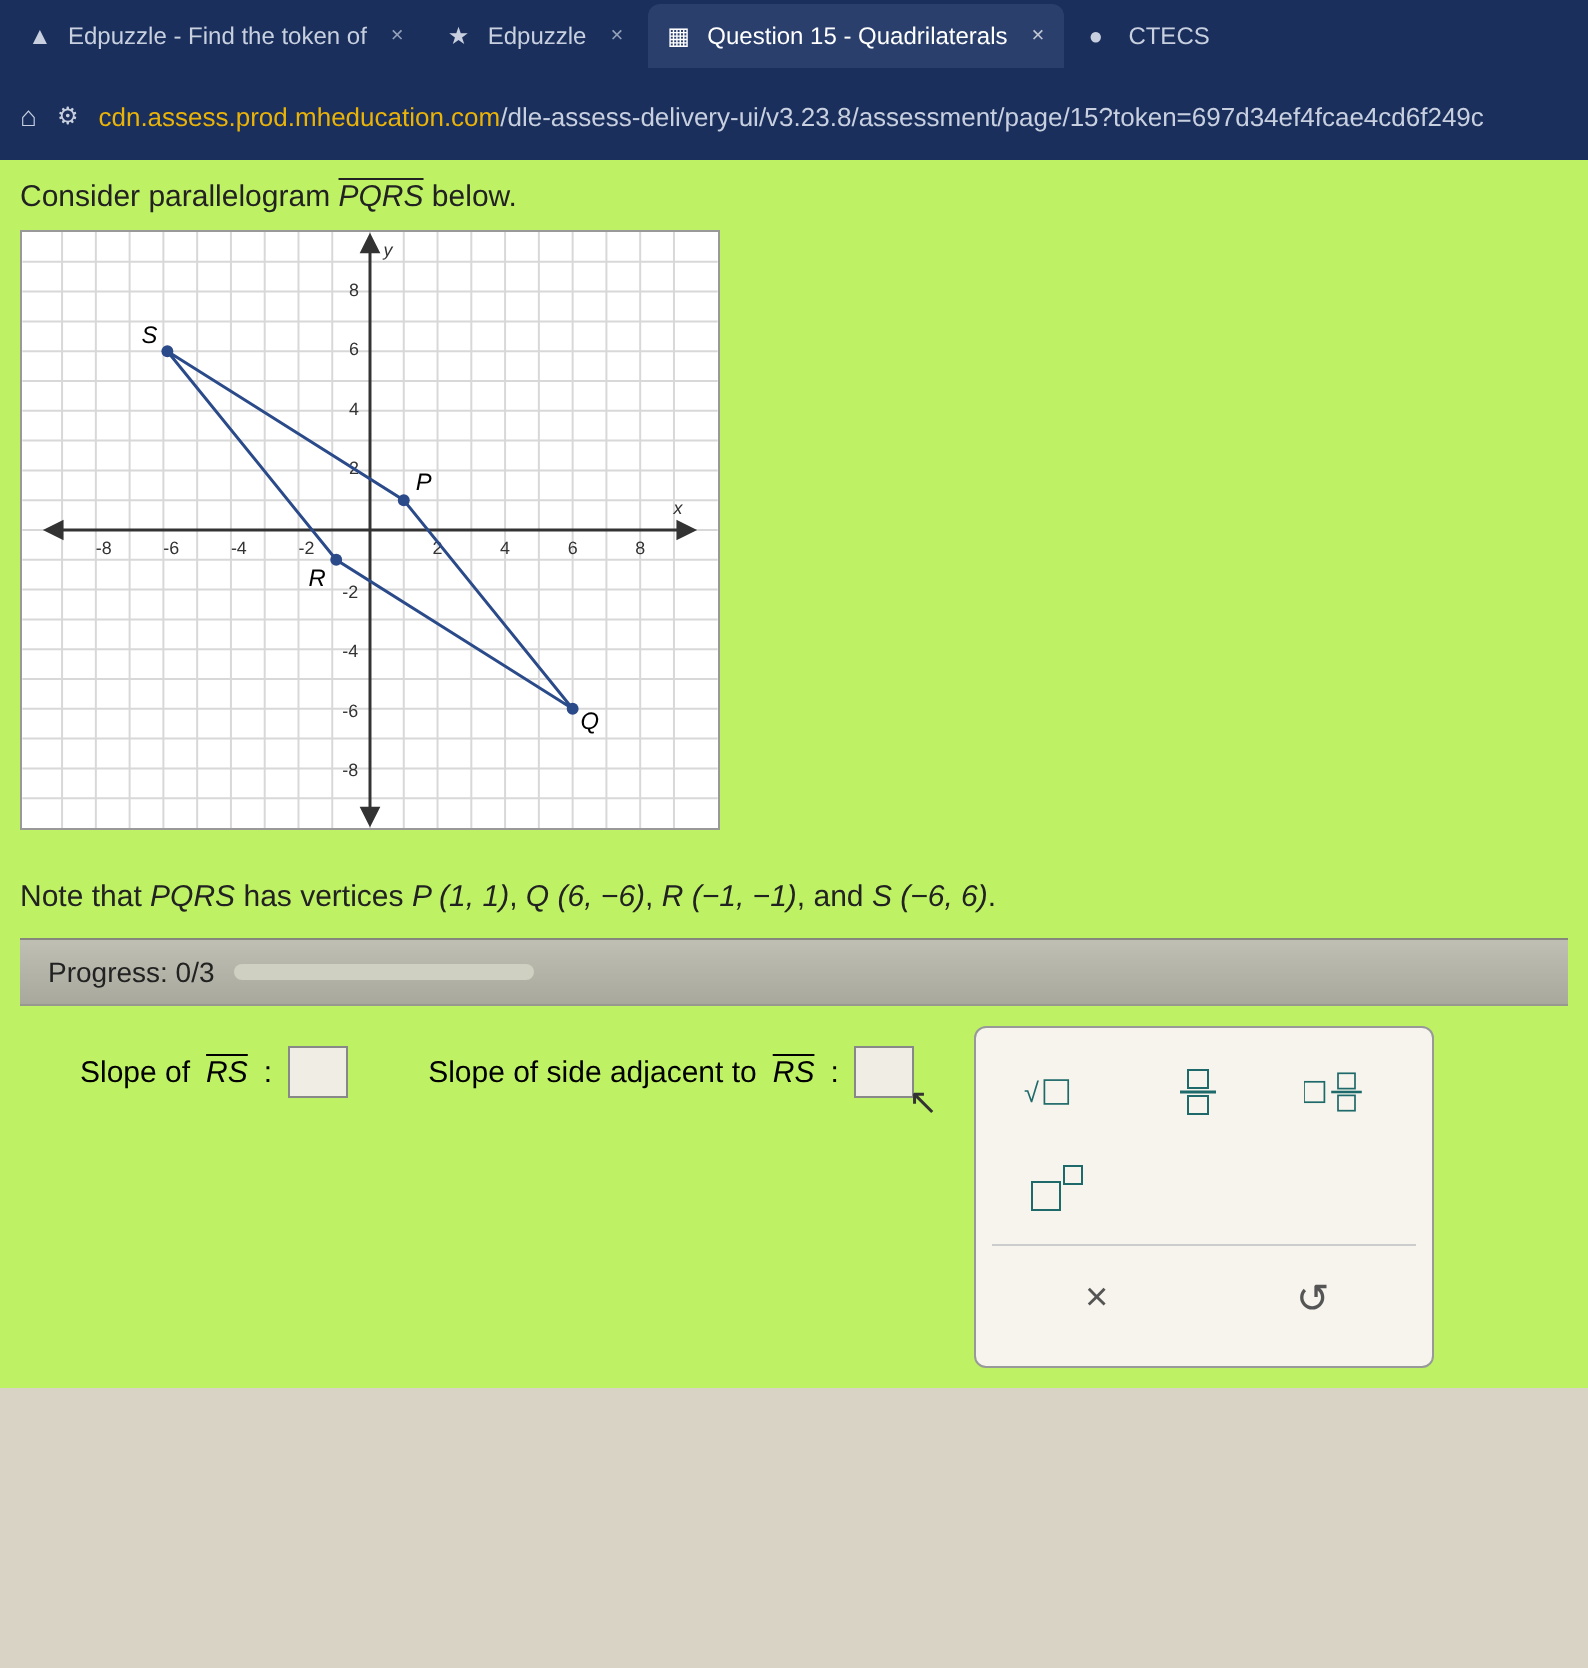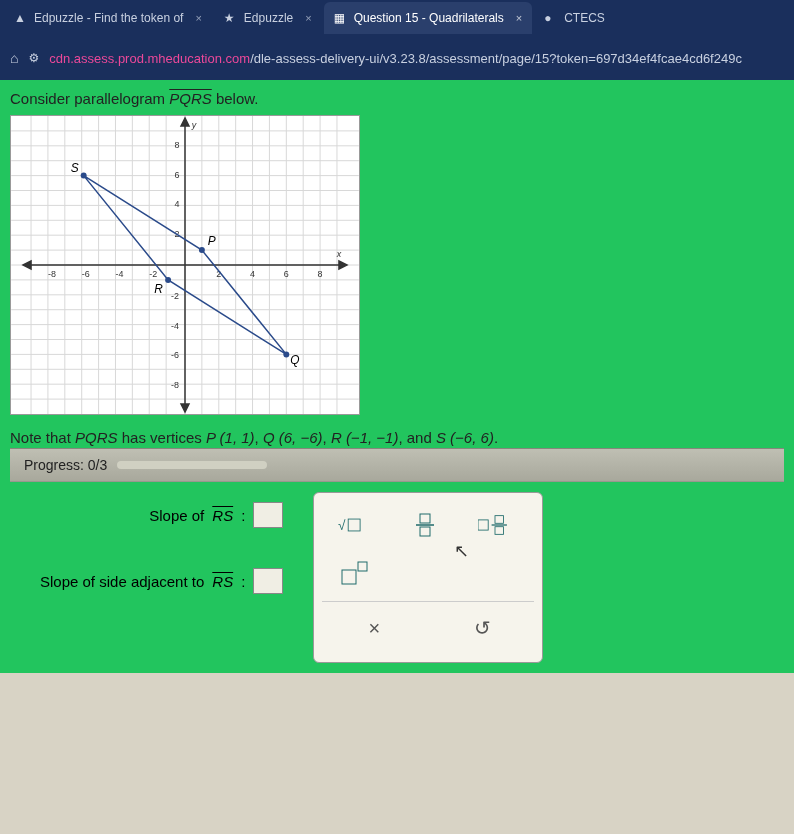--- a/index.html
+++ b/index.html
@@ -43,23 +43,23 @@
     align-items: center;
     gap: 10px;
     padding: 0 10px;
   }
   .url {
     font-size: 13px;
     color: #c8d0e0;
     white-space: nowrap;
     overflow: hidden;
   }
-  .url .host { color: #ec4899; }
+  .url .host { color: #eab308; }
   .content {
-    background: #22c55e;
+    background: #bef264;
     padding: 4px 10px 0 10px;
   }
   .content-top {
     font-size: 15px;
     color: #222;
     padding: 6px 0 4px 0;
   }
   .pqrs { font-style: italic; position: relative; }
   .overline { text-decoration: overline; }
   .graph {
@@ -67,28 +67,29 @@
     border: 1px solid #999;
     width: 350px;
     height: 300px;
     position: relative;
     margin: 4px 0;
   }
   .graph svg { width: 100%; height: 100%; }
   .note {
     font-size: 15px;
     color: #222;
-    margin-top: 12px;
+    margin-top: 23px;
     line-height: 1.4;
   }
   .bar {
     background: linear-gradient(#bfbfb3 0%, #a8a89c 100%);
     border-top: 1px solid rgba(0,0,0,.2);
     border-bottom: 1px solid rgba(0,0,0,.2);
     padding: 8px 14px;
+    margin-top: 10px;
     font-size: 14px;
     color: #222;
     display: flex;
     align-items: center;
     gap: 10px;
   }
   .progress-track {
     width: 150px;
     height: 8px;
     background: #d0d0c2;
@@ -109,21 +110,21 @@
     color: #222;
   }
   .inputs {
     padding: 10px 30px;
     display: flex;
     gap: 30px;
     align-items: flex-start;
   }
   .left-inputs {
     display: flex;
-    flex-direction: column;
+    flex-direction: row;
     gap: 40px;
     align-items: flex-end;
     padding-top: 10px;
   }
   .input-row { display: flex; align-items: center; gap: 8px; font-size: 15px; }
   .ans-box {
     width: 30px; height: 26px;
     background: #f0eee4;
     border: 1px solid #888;
     display: inline-block;

